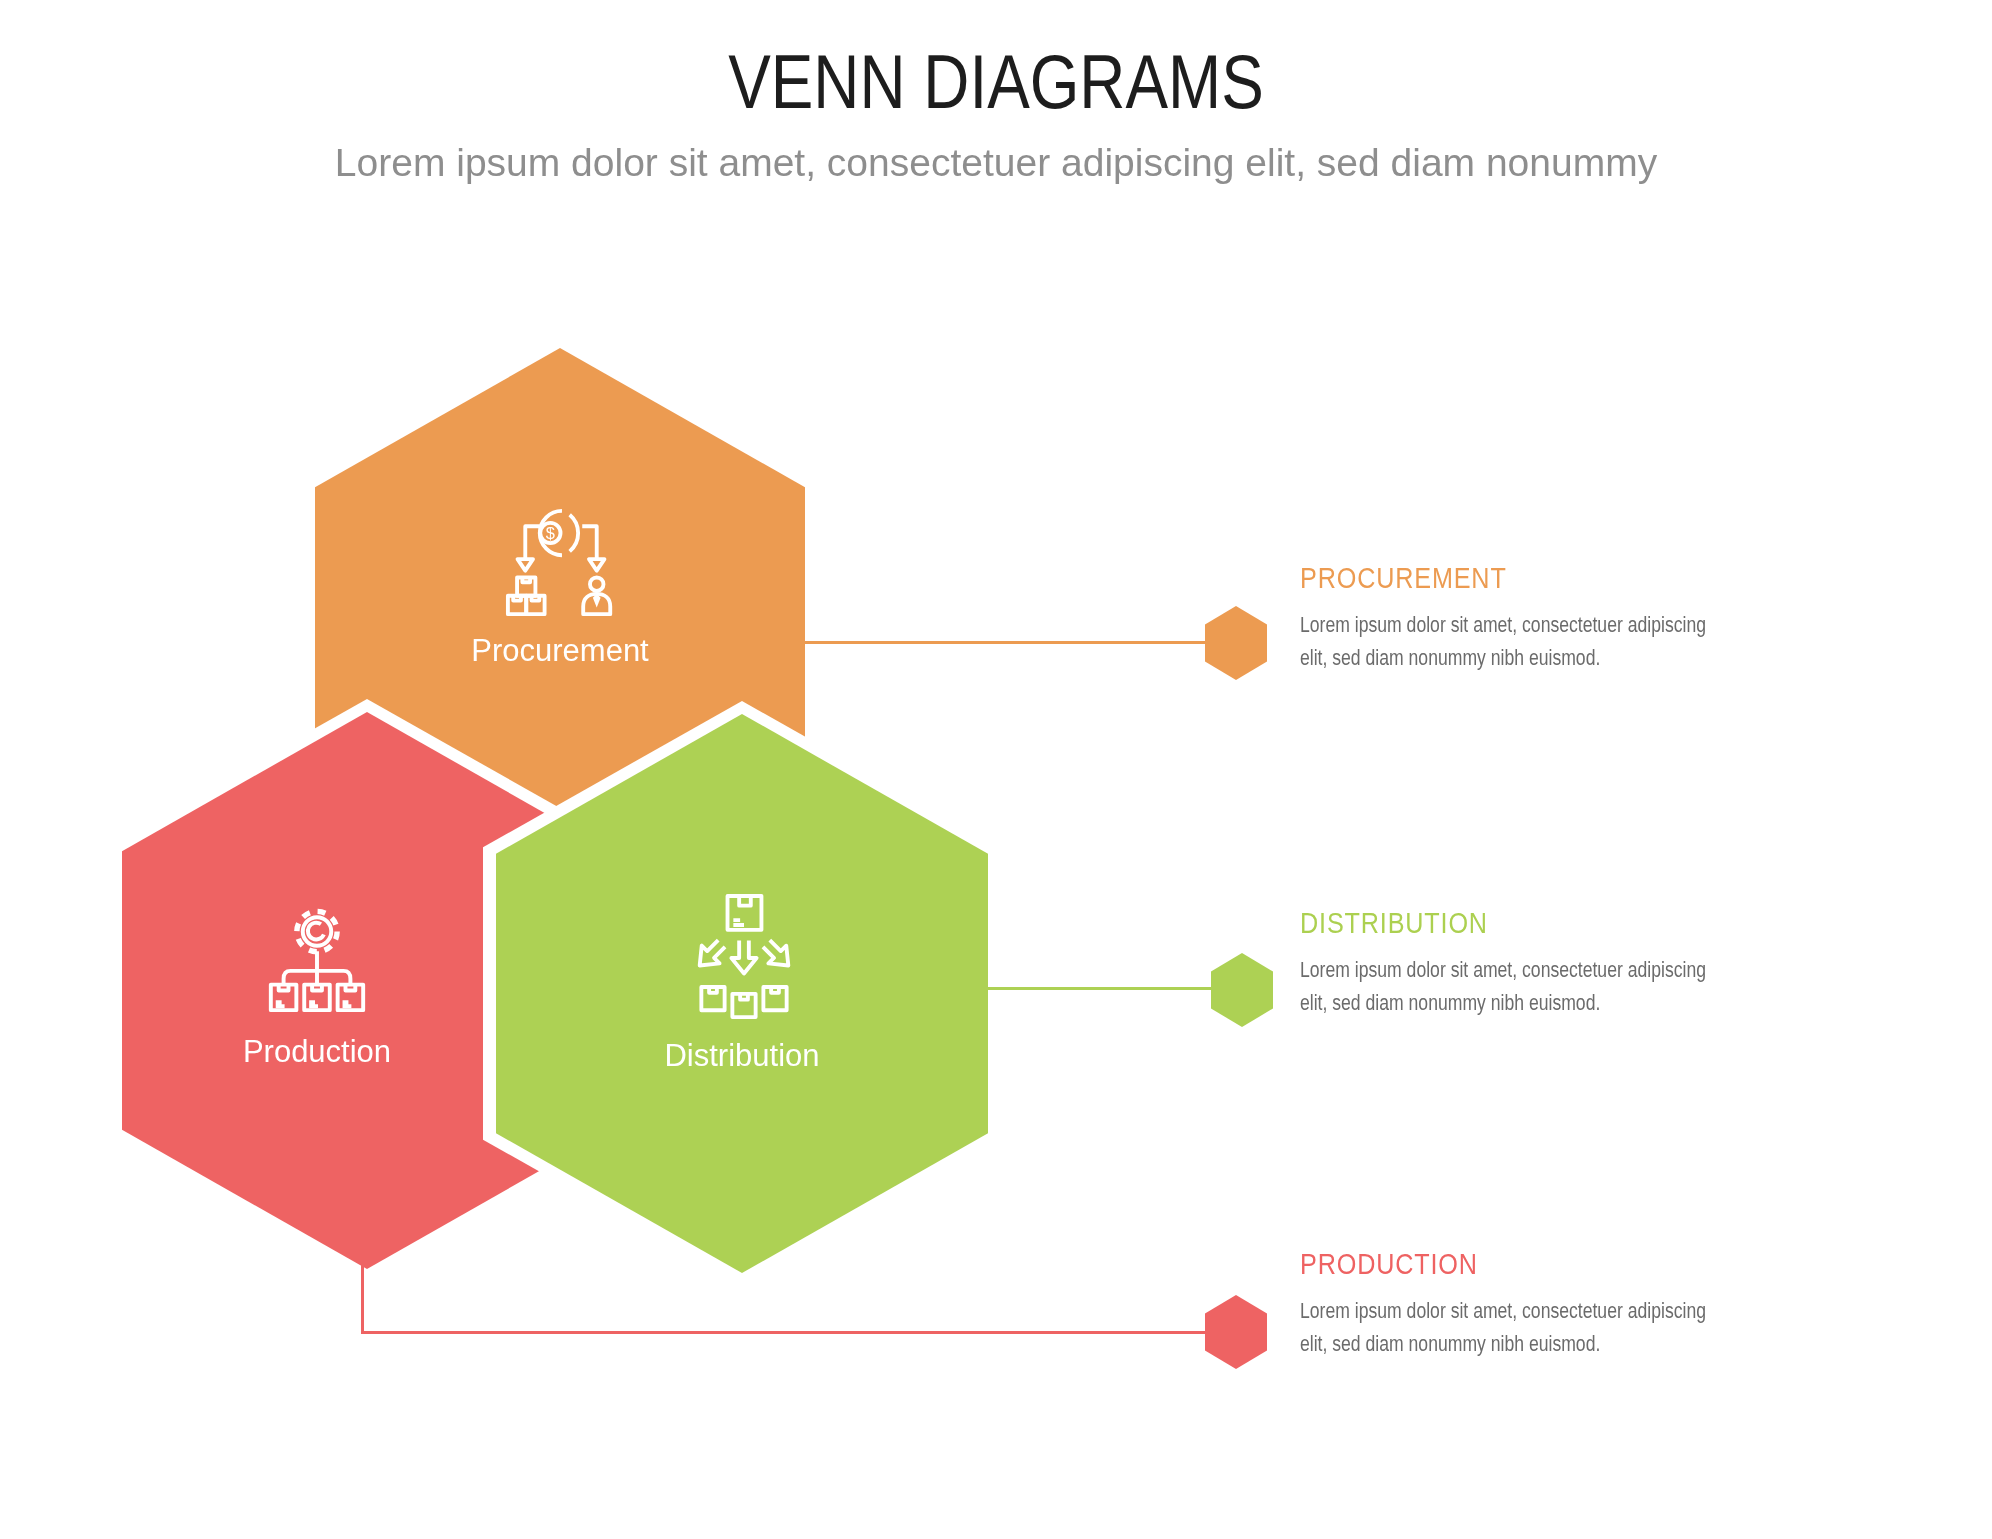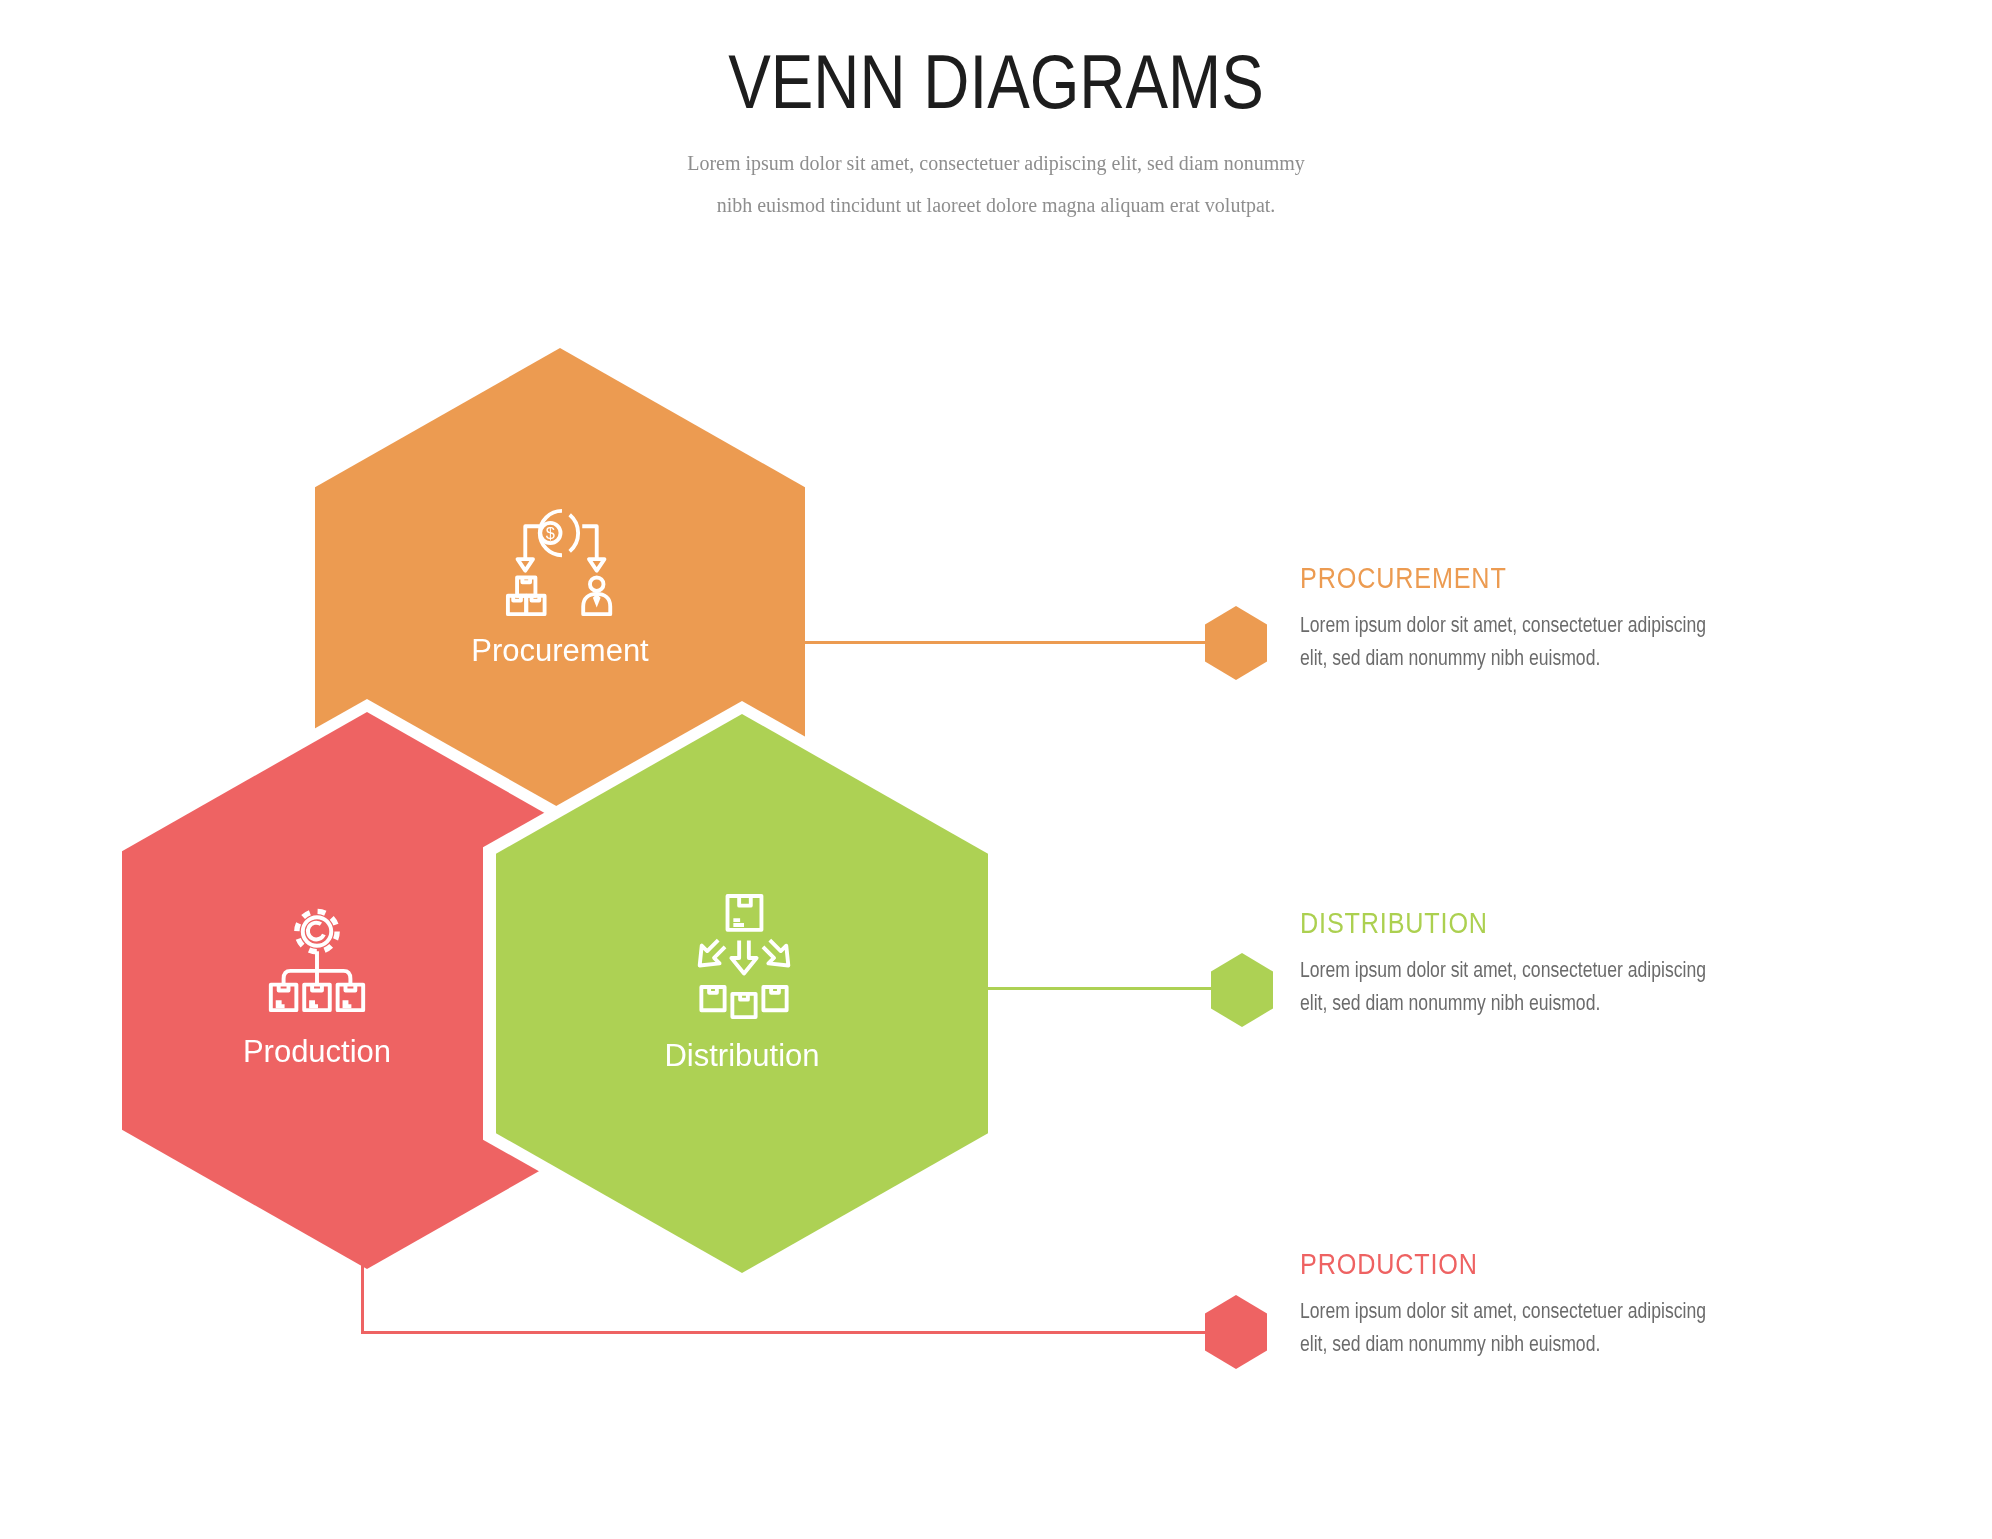--- a/index.html
+++ b/index.html
@@ -8,21 +8,21 @@
     font-family:"Liberation Sans",sans-serif;overflow:hidden;
   }
   
   .title{
     position:absolute;top:38px;left:0;width:1992px;text-align:center;
     font-size:76px;font-weight:400;color:#1d1d1d;letter-spacing:0px;
     transform:scaleX(0.84);transform-origin:50% 50%;
   }
   .subtitle{
     position:absolute;top:142px;left:0;width:1992px;text-align:center;
-    font-size:20px;line-height:42px;color:#8e8e8e;font-weight:400;font-family:Liberation Serif, serif;
+    font-size:39px;line-height:42px;color:#8e8e8e;font-weight:400;
   }
   .subtitle span{display:block;}
   
   .hex{
     position:absolute;
     clip-path:polygon(50% 0%,100% 25%,100% 75%,50% 100%,0% 75%,0% 25%);
   }
   .hex-orange{left:315px;top:348px;width:490px;height:557px;background:#ec9b51;z-index:1;}
   .hex-white-red{left:109px;top:699px;width:516px;height:583px;background:#ffffff;z-index:2;}
   .hex-red{left:122px;top:712px;width:490px;height:557px;background:#ee6363;z-index:2;}
@@ -63,21 +63,20 @@
   .d-production{top:1247px;}
   
   .icon-stroke{stroke:#ffffff;fill:none;stroke-width:4;stroke-linejoin:round;}
 </style>
 </head>
 <body>
 
 <div class="title">VENN DIAGRAMS</div>
 <div class="subtitle">
   <span>Lorem ipsum dolor sit amet, consectetuer adipiscing elit, sed diam nonummy</span>
-  <span>nibh euismod tincidunt ut laoreet dolore magna aliquam erat volutpat.</span>
 </div>
 
 <div class="hex hex-orange">
   <svg style="left:188px;top:158px;" width="116" height="112" viewBox="0 0 120 116">
     <g class="icon-stroke">
 
       <path d="M 61,5 A 23,23 0 1 0 61,51"></path>
       <circle cx="49" cy="28" r="10.5"></circle>
       <path d="M 69,9 A 25,25 0 0 1 69,47"></path>
 

